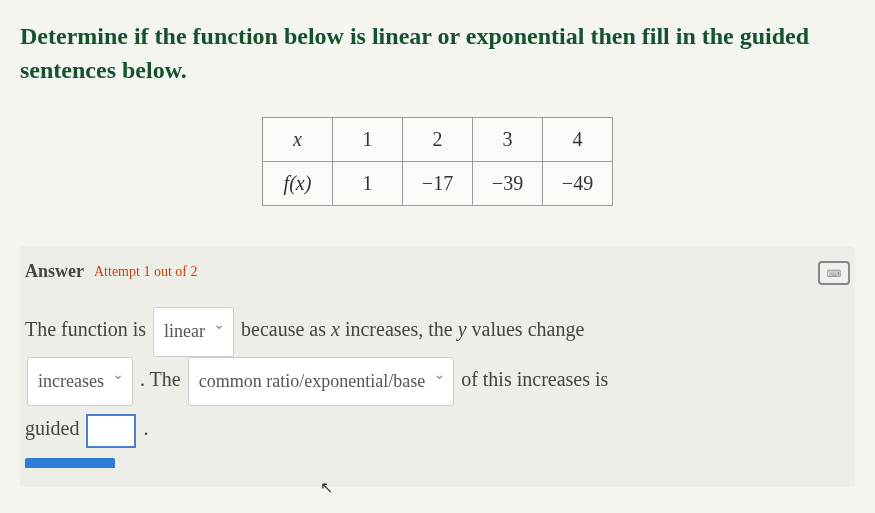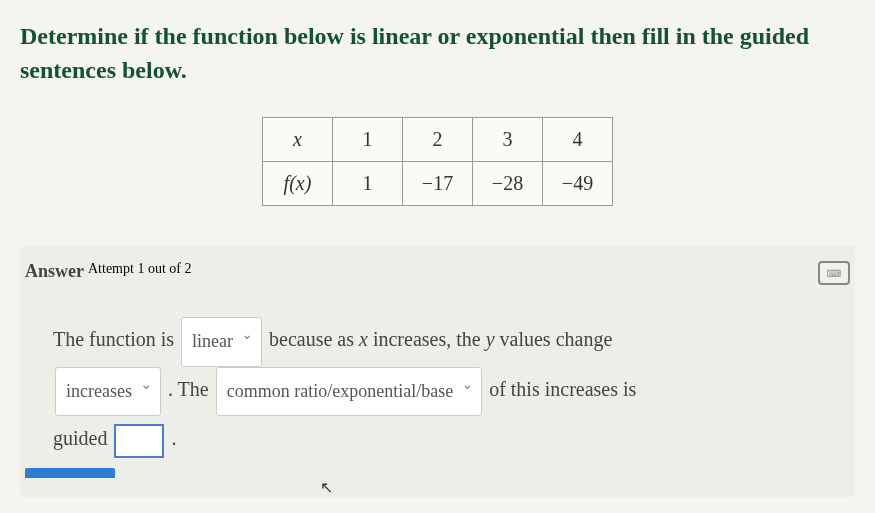--- a/index.html
+++ b/index.html
@@ -42,52 +42,51 @@
     td.header {
       font-style: italic;
       font-family: Georgia, serif;
     }
     .answer-section {
       background: #eeeee8;
       padding: 15px 5px;
       border-radius: 4px;
     }
     .answer-header {
-      margin-bottom: 35px;
+      margin-bottom: 25px;
       display: flex;
-      align-items: flex-start;
-      gap: 4px;
+      align-items: center;
+      gap: 10px;
     }
     .answer-label {
       font-weight: bold;
       font-size: 18px;
       color: #444;
     }
     .attempt {
       font-size: 14px;
-      color: #000000;
+      color: #c2410c;
     }
     .keyboard-icon {
       float: right;
       width: 32px;
       height: 24px;
       border: 2px solid #888;
       border-radius: 4px;
       display: flex;
       align-items: center;
       justify-content: center;
       font-size: 10px;
       color: #888;
       background: #f0f0ec;
     }
     .sentence {
       font-size: 20px;
       line-height: 2.2;
       color: #444;
-      margin-left: 28px;
     }
     .dropdown {
       display: inline-block;
       background: #fff;
       border: 1px solid #ccc;
       padding: 4px 28px 4px 10px;
       font-size: 18px;
       color: #555;
       position: relative;
       vertical-align: middle;
@@ -143,21 +142,21 @@
       <td class="header"><span class="math-var">x</span></td>
       <td>1</td>
       <td>2</td>
       <td>3</td>
       <td>4</td>
     </tr>
     <tr>
       <td class="header"><span class="math-var">f(x)</span></td>
       <td>1</td>
       <td>−17</td>
-      <td>−28</td>
+      <td>−39</td>
       <td>−49</td>
     </tr>
   </tbody>
     </table>
 </div>
 
 <div class="answer-section">
   <div class="keyboard-icon">⌨</div>
   <div class="answer-header">
     <span class="answer-label">Answer</span>

